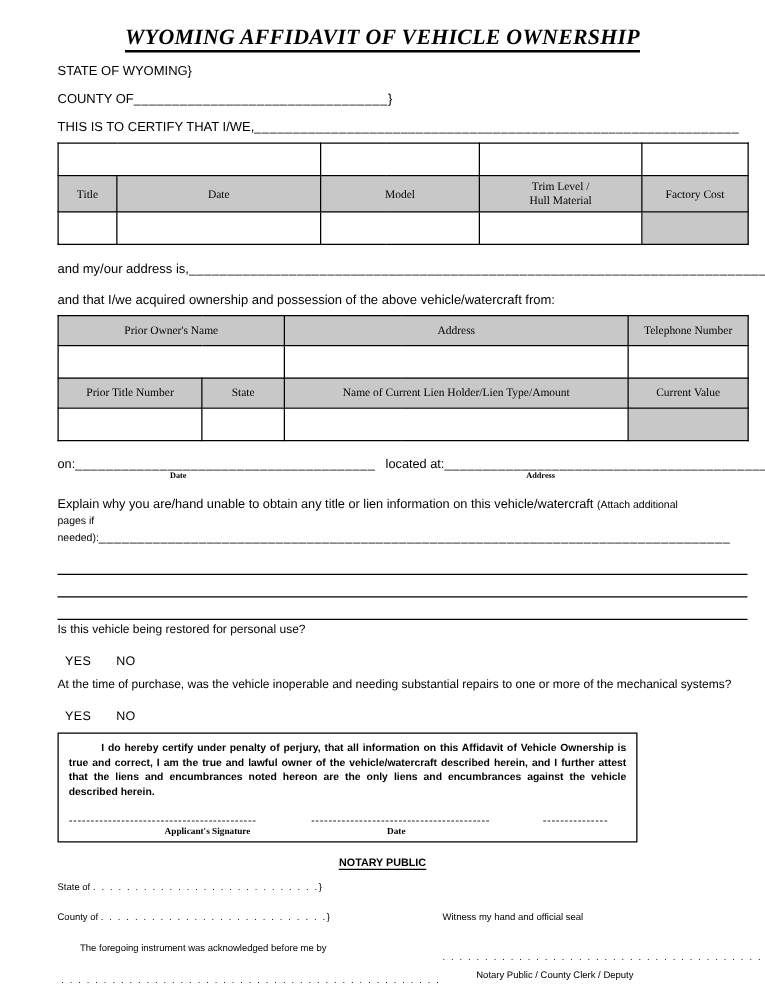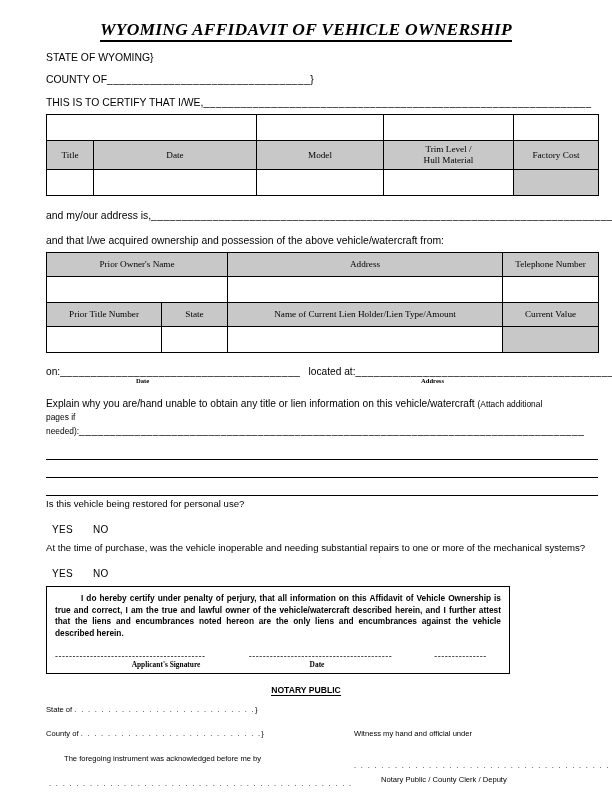--- a/index.html
+++ b/index.html
@@ -341,19 +341,19 @@
     </span>
 
     <span class="abs" style="left:0px; top:28px;">
       <span>County of</span>
       <span class="dots">. . . . . . . . . . . . . . . . . . . . . . . . . . .</span><span>}</span>
     </span>
 
     <span class="abs" style="left:18px; top:53px;">The foregoing instrument was acknowledged before me by</span>
     <span class="abs dots" style="left:3px; top:78px;">. . . . . . . . . . . . . . . . . . . . . . . . . . . . . . . . . . . . . . . . . . . . .</span>
 
-    <span class="abs" style="left:308px; top:28px;">Witness my hand and official under</span>
+    <span class="abs" style="left:308px; top:28px;">Witness my hand and official seal</span>
     <span class="abs dots" style="left:308px; top:60px;">. . . . . . . . . . . . . . . . . . . . . . . . . . . . . . . . . . . . . .</span>
     <span class="abs" style="left:335px; top:74px;">Notary Public / County Clerk / Deputy</span>
 
   </div>
 
 </div>
 
 </body></html>

